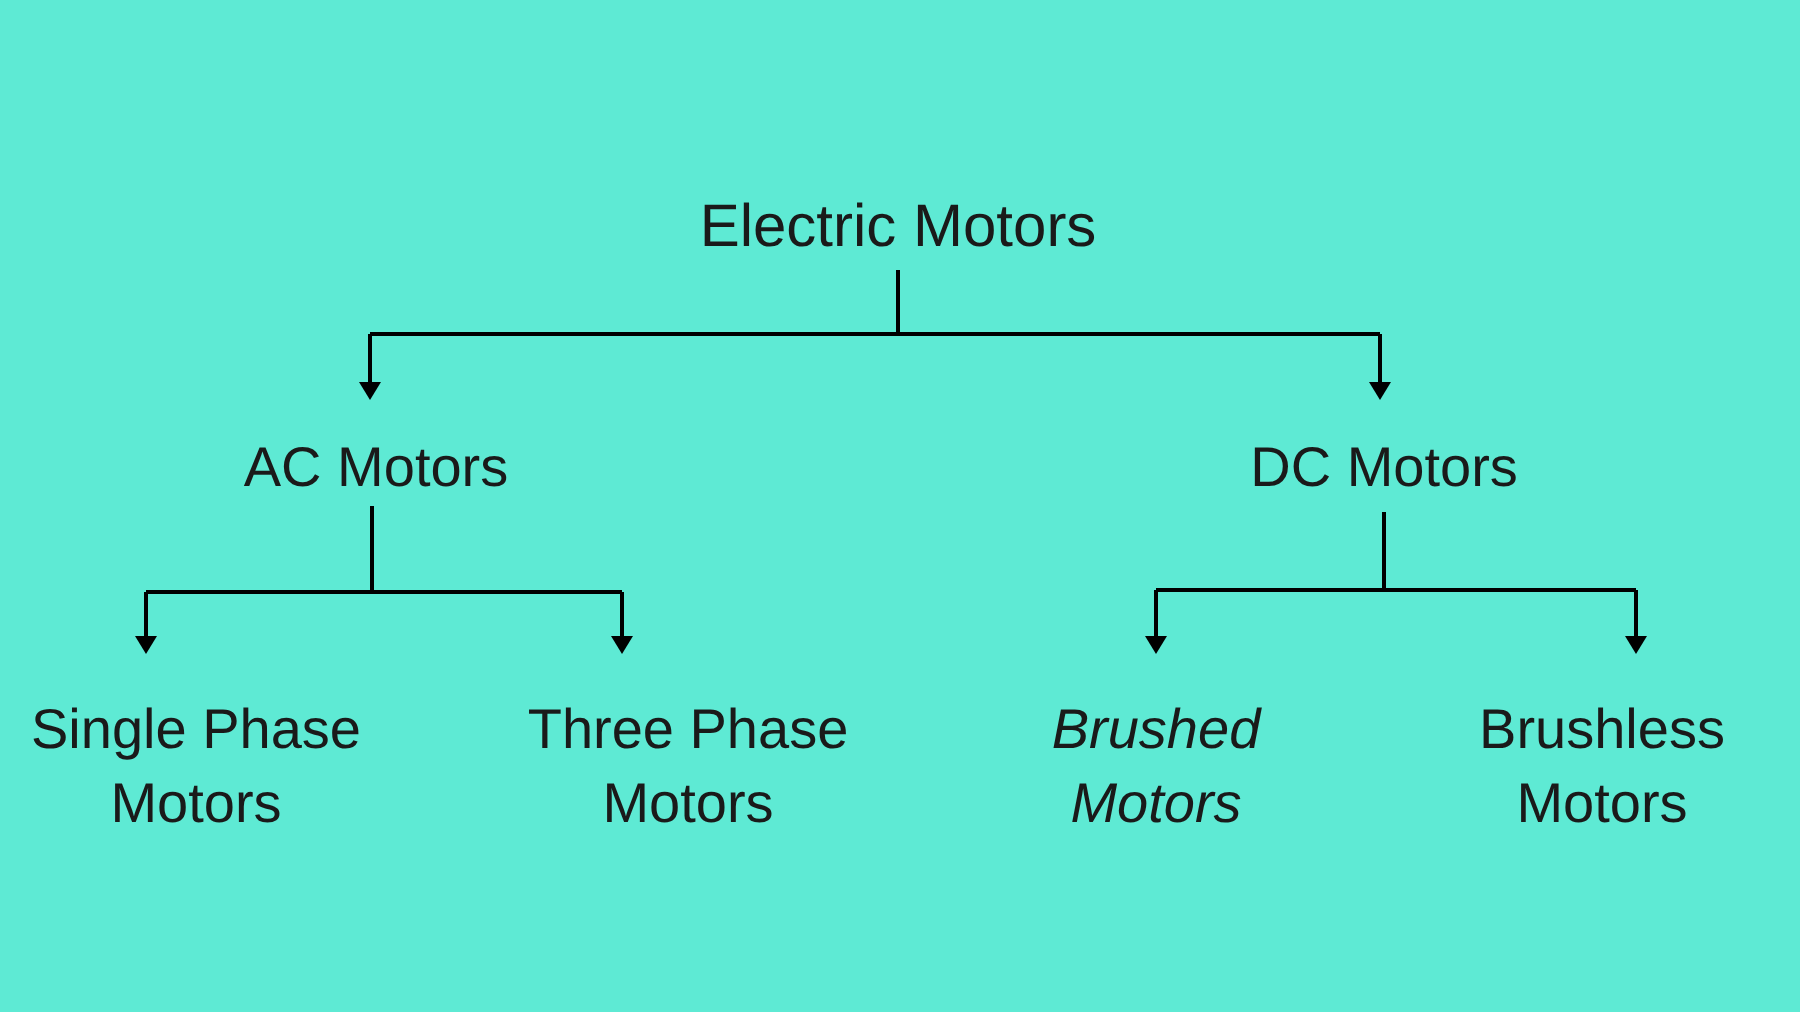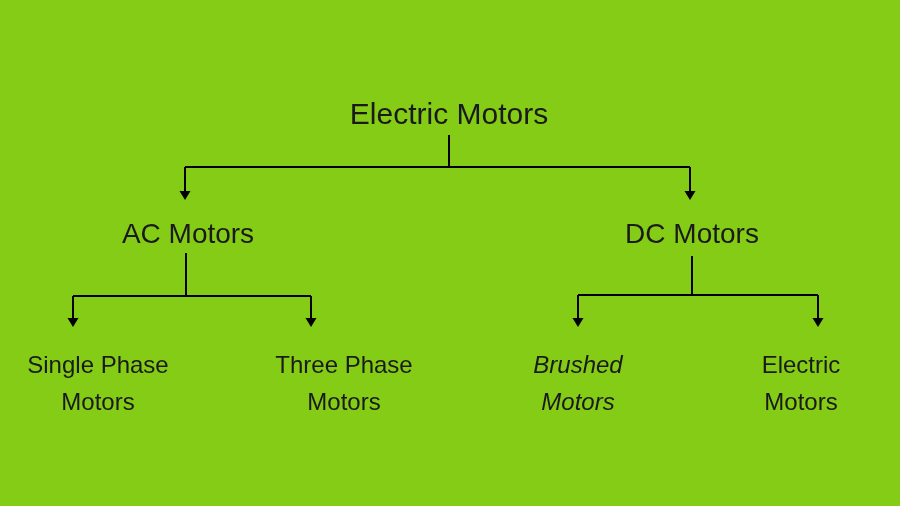--- a/index.html
+++ b/index.html
@@ -10,21 +10,21 @@
     width: 900px;
     height: 506px;
     background: #ffffff;
     font-family: "Liberation Sans", "DejaVu Sans", sans-serif;
     overflow: hidden;
   }
   .canvas {
     position: relative;
     width: 900px;
     height: 506px;
-    background: #84cc16;
+    background: #5eead4;
   }
   .connectors {
     position: absolute;
     left: 0;
     top: 0;
   }
   .node {
     position: absolute;
     transform: translateX(-50%);
     color: #1a1a1a;
@@ -41,21 +41,21 @@
   .node.level2 {
     top: 218px;
     font-size: 28px;
     line-height: 32px;
     white-space: nowrap;
   }
   .node.level2.ac { left: 188px; text-align: right; }
   .node.level2.dc { left: 692px; text-align: center; }
   .node.leaf {
     top: 346px;
-    font-size: 24px;
+    font-size: 28px;
     line-height: 37px;
   }
   .node.leaf.single    { left: 98px; }
   .node.leaf.three     { left: 317px; margin-left: 27px; }
   .node.leaf.brushed   { left: 578px; font-style: italic; }
   .node.leaf.brushless { left: 801px; }
 </style>
 </head>
 <body>
 
@@ -90,16 +90,16 @@
 
   <div class="node leaf single">Single Phase
 Motors</div>
 
   <div class="node leaf three">Three Phase
 Motors</div>
 
   <div class="node leaf brushed">Brushed
 Motors</div>
 
-  <div class="node leaf brushless">Electric
+  <div class="node leaf brushless">Brushless
 Motors</div>
 
 </div>
 
 </body></html>

